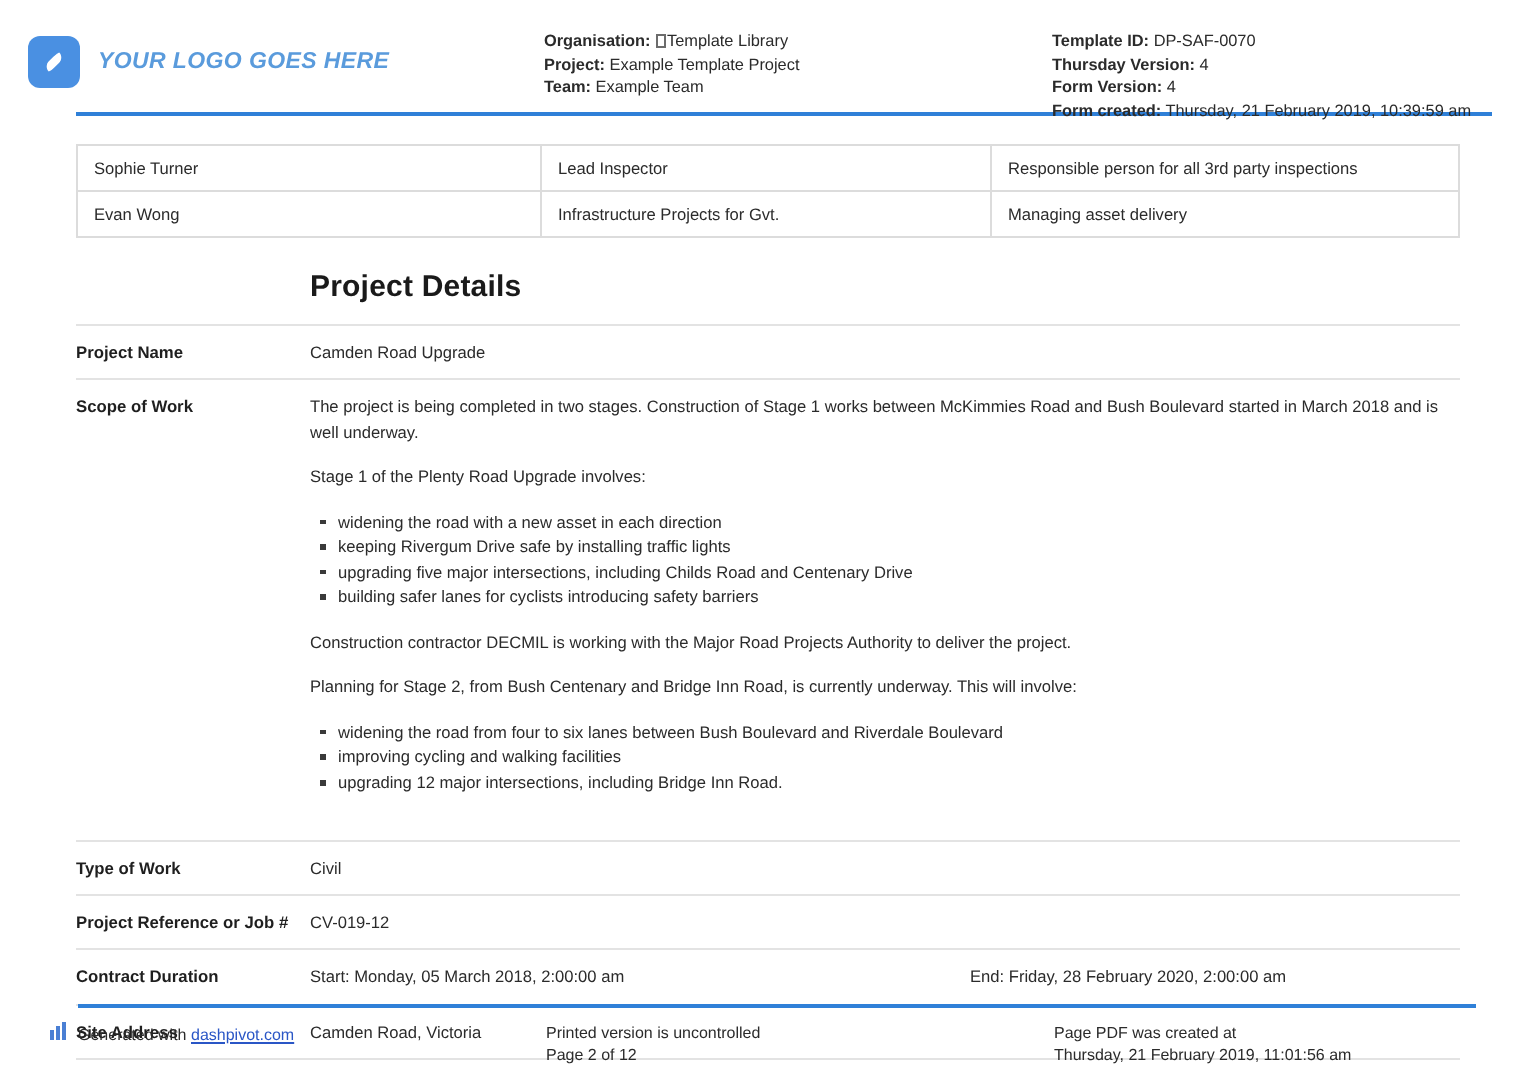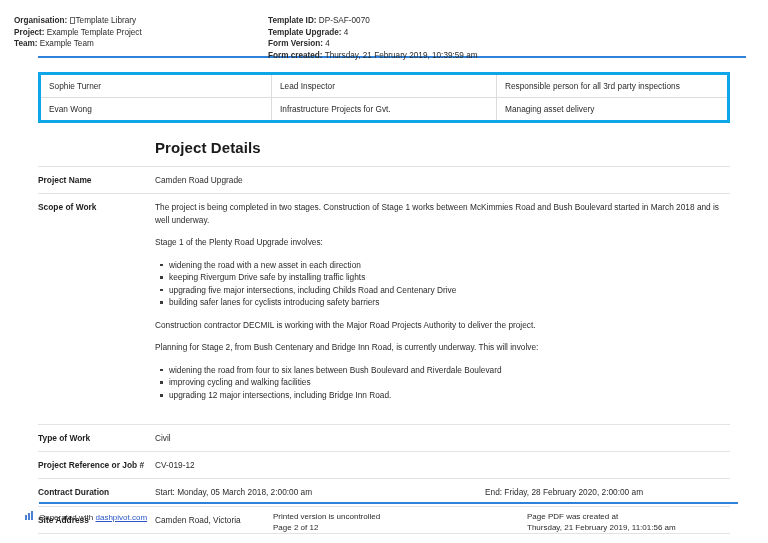--- a/index.html
+++ b/index.html
@@ -66,21 +66,21 @@
   }
   .hr-blue {
     height: 2px;
     background: #2f80d8;
     margin: 4px 22px 0 38px;
   }
 
   
   .people {
     margin: 14px 25px 0 38px;
-    border: 3px solid #0ea5e9;
+    border: 1px solid #0ea5e9;
     border-collapse: collapse;
     width: calc(768px - 76px);
     table-layout: fixed;
   }
   .people td {
     border: 1px solid #dcdcdc;
     font-size: 8.3px;
     padding: 6px 8px;
     height: 20px;
     color: #2b2b2b;
@@ -171,20 +171,29 @@
   .f-right { flex: 1 1 auto; }
   .bars { display: inline-block; margin-right: 5px; }
   .flink { color: #2a56c6; }
 </style>
 </head>
 <body>
 
 <div class="page">
 
   <div class="header">
+    <div class="logo-block">
+      <div class="logo-mark">
+        <svg width="16" height="16" viewBox="0 0 16 16">
+          <path d="M10.6 3.2c1.4 1.4 1.4 3.6 0 5L8.2 10.6c-.8.8-2 .8-2.8 0-.8-.8-.8-2 0-2.8l2.4-2.4c1.4-1.4 1.4-1.4 2.8-2.2z" fill="#ffffff"></path>
+          <path d="M5.4 12.8c-1.4-1.4-1.4-3.6 0-5l2.4-2.4c.8-.8 2-.8 2.8 0 .8.8.8 2 0 2.8l-2.4 2.4c-1.4 1.4-1.4 1.4-2.8 2.2z" fill="#ffffff"></path>
+        </svg>
+      </div>
+      <div class="logo-text">YOUR LOGO GOES HERE</div>
+    </div>
 
     <div class="meta-col mid">
       <div class="meta-line">
         <b>Organisation:</b>
         <span class="tofu"></span><span>Template Library</span>
       </div>
       <div class="meta-line">
         <b>Project:</b>
         <span>Example Template Project</span>
       </div>
@@ -193,21 +202,21 @@
         <span>Example Team</span>
       </div>
     </div>
 
     <div class="meta-col right">
       <div class="meta-line">
         <b>Template ID:</b>
         <span>DP-SAF-0070</span>
       </div>
       <div class="meta-line">
-        <b>Template Upgrade:</b>
+        <b>Thursday Version:</b>
         <span>4</span>
       </div>
       <div class="meta-line">
         <b>Form Version:</b>
         <span>4</span>
       </div>
       <div class="meta-line">
         <b>Form created:</b>
         <span>Thursday, 21 February 2019, 10:39:59 am</span>
       </div>

